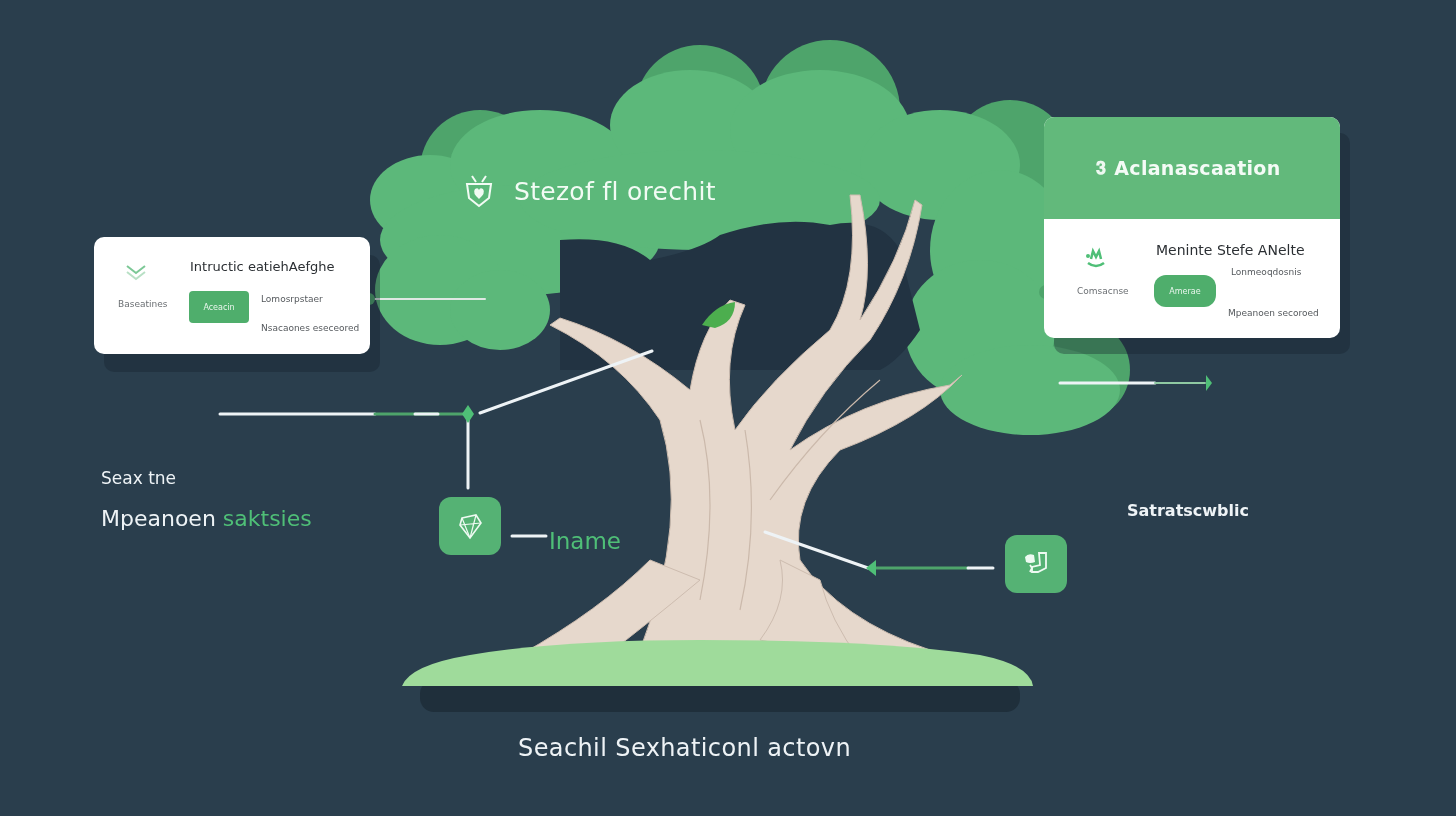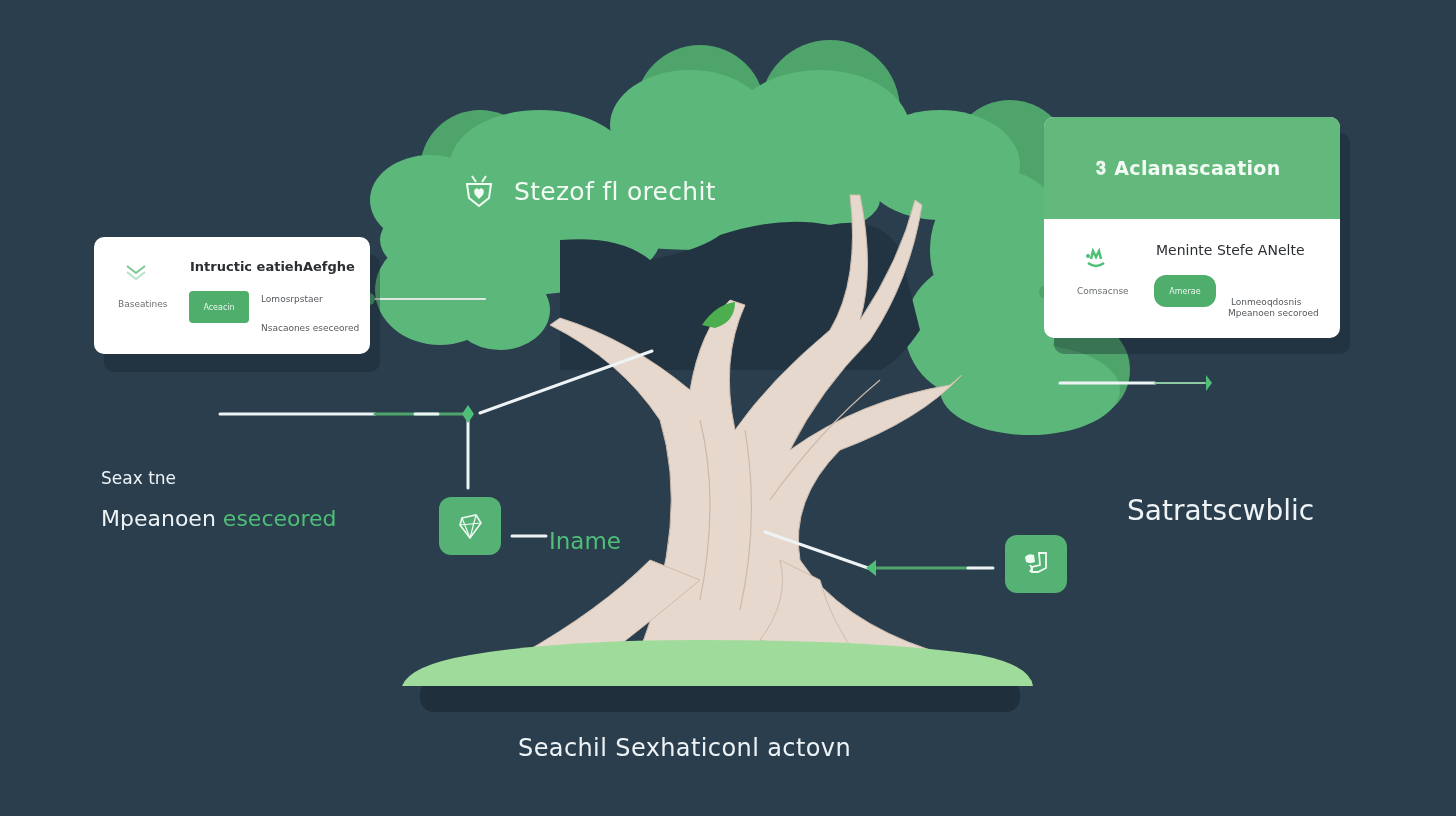--- a/index.html
+++ b/index.html
@@ -22,21 +22,21 @@
   }
   .canopy-title svg { width: 34px; height: 38px; }
 
   
   .card-left {
     position: absolute; left: 94px; top: 237px; width: 276px; height: 117px;
     background: #ffffff; border-radius: 10px;
     box-shadow: 10px 18px 0 rgba(20,32,42,0.35);
   }
   .card-left .chev { position: absolute; left: 30px; top: 26px; width: 24px; height: 18px; }
-  .card-left .title { position: absolute; left: 96px; top: 22px; font-size: 13px; color: #2b2f33; font-weight: bold; }
+  .card-left .title { position: absolute; left: 96px; top: 22px; font-size: 13px; color: #2b2f33; }
   .card-left .lbl { position: absolute; left: 24px; top: 62px; font-size: 9px; color: #6b6f73; }
   .card-left .pill {
     position: absolute; left: 95px; top: 54px; width: 60px; height: 32px;
     background: #4fae6c; border-radius: 4px; border: none;
     color: #eaf7ee; font-size: 8px; font-family: "DejaVu Sans", sans-serif; cursor: pointer;
   }
   .card-left .meta1 { position: absolute; left: 167px; top: 57px; font-size: 9px; color: #55595d; }
   .card-left .meta2 { position: absolute; left: 167px; top: 86px; font-size: 9px; color: #55595d; }
 
   
@@ -55,31 +55,31 @@
   }
   .card-right .head-title .bicon { font-size: 18px; color: #eef8f1; }
   .card-right .ico { position: absolute; left: 38px; top: 128px; width: 28px; height: 28px; }
   .card-right .title { position: absolute; left: 112px; top: 125px; font-size: 14px; color: #2b2f33; }
   .card-right .lbl { position: absolute; left: 33px; top: 169px; font-size: 9px; color: #6b6f73; }
   .card-right .pill {
     position: absolute; left: 110px; top: 158px; width: 62px; height: 32px;
     background: #4fae6c; border-radius: 12px; border: none;
     color: #eaf7ee; font-size: 8px; font-family: "DejaVu Sans", sans-serif; cursor: pointer;
   }
-  .card-right .meta1 { position: absolute; left: 187px; top: 180px; font-size: 9px; color: #55595d; }
+  .card-right .meta1 { position: absolute; left: 187px; top: 150px; font-size: 9px; color: #55595d; }
   .card-right .meta2 { position: absolute; left: 184px; top: 191px; font-size: 9px; color: #55595d; }
 
   
   .left-text { position: absolute; left: 101px; top: 468px; }
   .left-text .small { font-size: 17px; color: #eef3f6; margin-bottom: 14px; }
   .left-text .big { font-size: 22px; color: #eef3f6; line-height: 34px; }
   .left-text .accent { color: #4fbf77; }
 
   
-  .right-text { position: absolute; left: 1127px; top: 494px; font-size: 28px; color: #eef3f6; line-height: 34px; }
+  .right-text { position: absolute; left: 1127px; top: 494px; font-size: 16px; color: #eef3f6; line-height: 34px; font-weight: bold; }
 
   
   .footer { position: absolute; left: 518px; top: 734px; font-size: 24px; color: #eef3f6; letter-spacing: 0.4px; }
 
   
   .tile {
     position: absolute; width: 62px; height: 58px; background: #55b274; border-radius: 12px;
     display: flex; align-items: center; justify-content: center; cursor: pointer;
   }
   .tile svg { width: 32px; height: 32px; }
@@ -192,21 +192,21 @@
   <div class="title">Meninte Stefe ANelte</div>
   <div class="lbl">Comsacnse</div>
   <button class="pill">Amerae</button>
   <div class="meta1">Lonmeoqdosnis</div>
   <div class="meta2">Mpeanoen secoroed</div>
 </div>
 
 <div class="left-text">
   <div class="small">Seax tne</div>
   <div class="big">
-    <span>Mpeanoen </span><span class="accent">eseceored</span>
+    <span>Mpeanoen </span><span class="accent">saktsies</span>
   </div>
 </div>
 
 <div class="right-text">
   <div>Satratscwblic</div>
 </div>
 
 <div class="tile tile-left">
   <svg viewBox="0 0 32 32">
     <path d="M8 8 L22 5 L27 13 L16 28 L6 15 Z" stroke="#eefaf2" stroke-width="1.6" fill="none"></path>

